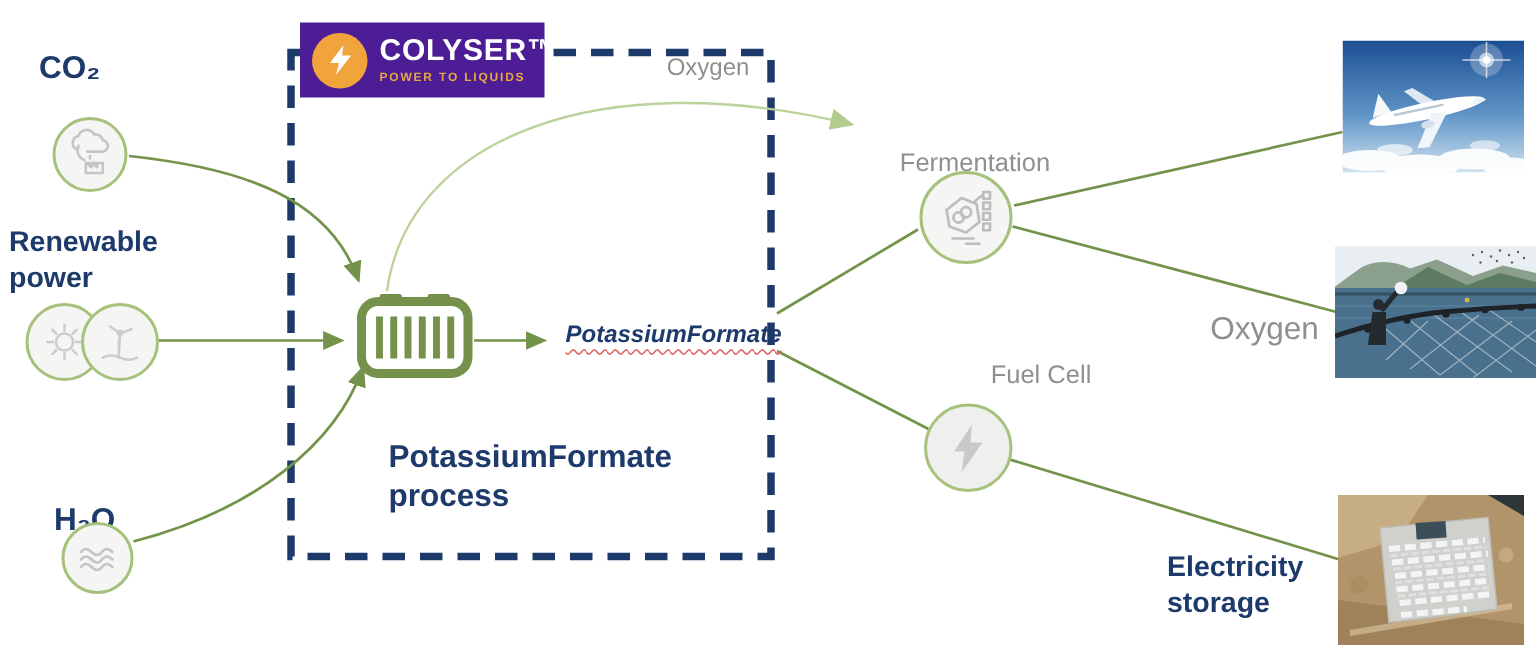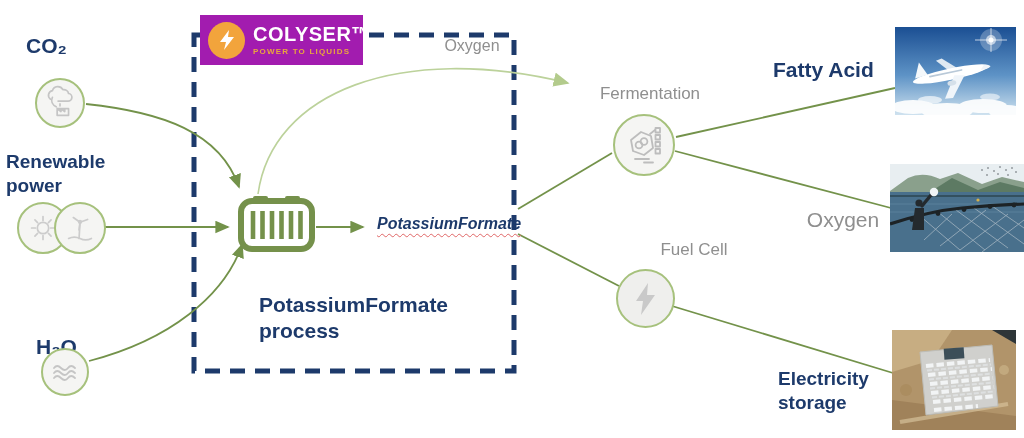--- a/index.html
+++ b/index.html
@@ -6,21 +6,21 @@
   body { font-family:"Liberation Sans", sans-serif; background:#ffffff; }
   .canvas { position:relative; width:1024px; height:438px; background:#fff; overflow:hidden; }
   .overlay { position:absolute; left:0; top:0; width:1024px; height:438px; pointer-events:none; }
 
   .lbl-navy { position:absolute; color:#1d3a6b; font-weight:600; line-height:1.25; }
   .lbl-gray { position:absolute; color:#8f8f8f; font-weight:400; text-align:center; }
 
   .node-circle { position:absolute; border-radius:50%; background:#f5f5f3; border:2px solid #a6c17c;
                  display:flex; align-items:center; justify-content:center; }
 
-  .logo { position:absolute; left:200px; top:15px; width:163px; height:50px; background:#a21caf;
+  .logo { position:absolute; left:200px; top:15px; width:163px; height:50px; background:#4c1d95;
           display:flex; align-items:center; padding:0 8px; z-index:5; }
   .logo-circle { width:37px; height:37px; border-radius:50%; background:#f2a43c; flex:0 0 auto;
                  display:flex; align-items:center; justify-content:center; }
   .logo-text { margin-left:8px; display:flex; flex-direction:column; }
   .logo-title { color:#ffffff; font-weight:700; font-size:20px; letter-spacing:0.5px; line-height:1; }
   .logo-tagline { color:#e9a63e; font-size:8px; font-weight:700; letter-spacing:1.2px; margin-top:3px; }
 
   .pf-label { position:absolute; left:377px; top:215px; color:#1d3a6b; font-size:16px; font-weight:600;
               text-decoration:underline wavy #e06666 1px; text-underline-offset:4px;font-style:italic; }
 
@@ -123,21 +123,21 @@
         <line x1="45.5" y1="18" x2="45.5" y2="46"></line>
       <line x1="55" y1="18" x2="55" y2="46"></line>
         <line x1="64.5" y1="18" x2="64.5" y2="46"></line>
     </g>
   </svg>
 
   <div class="lbl-navy ec-label">PotassiumFormate process</div>
   <div class="pf-label">PotassiumFormate</div>
   <div class="lbl-gray" style="left:442px; top:37px; width:60px; font-size:16px;">Oxygen</div>
 
-  <div class="lbl-gray" style="left:592px; top:84px; width:116px; font-size:17px;">Fermentation</div>
+  <div class="lbl-gray" style="left:592px; top:99px; width:116px; font-size:17px;">Fermentation</div>
   <div class="node-circle" style="left:613px; top:114px; width:62px; height:62px;">
     <svg width="44" height="44" viewBox="0 0 44 44">
       <g fill="none" stroke="#bdbdbd" stroke-width="1.8" stroke-linecap="round" stroke-linejoin="round">
         <polygon points="9,17 19,9 29,13 31,25 22,32 11,28"></polygon>
         <circle cx="17" cy="22" r="3.4"></circle>
           <circle cx="22" cy="18.5" r="3.4"></circle>
         <path d="M28,11 l5,-4"></path>
         <rect x="33.5" y="5" width="4.5" height="4.5"></rect>
         <rect x="33.5" y="12" width="4.5" height="4.5"></rect>
         <rect x="33.5" y="19" width="4.5" height="4.5"></rect>
@@ -147,21 +147,20 @@
     </svg>
   </div>
 
   <div class="lbl-gray" style="left:606px; top:240px; width:80px; font-size:17px;margin-left:48px;">Fuel Cell</div>
   <div class="node-circle" style="left:616px; top:269px; width:59px; height:59px; background:#efefed;">
     <svg width="30" height="34" viewBox="0 0 30 34">
       <polygon points="17,1 5,19 12,19 10,33 24,13 16,13" fill="#c9c9c9"></polygon>
     </svg>
   </div>
 
-  <div class="lbl-navy" style="left:773px; top:57px; width:118px; font-size:21px;">Fatty Acid</div>
   <svg class="photo" style="left:895px; top:27px;" width="121" height="88" viewBox="0 0 121 88">
     <defs>
       <linearGradient id="sky" x1="0" y1="0" x2="0" y2="1">
         <stop offset="0" stop-color="#1b4f93"></stop>
           <stop offset="0.55" stop-color="#5e93c6"></stop>
           <stop offset="1" stop-color="#cfe2ef"></stop>
       </linearGradient>
     </defs>
     <rect width="121" height="88" fill="url(#sky)"></rect>
     <circle cx="96" cy="13" r="11" fill="#ffffff" opacity="0.25"></circle>

